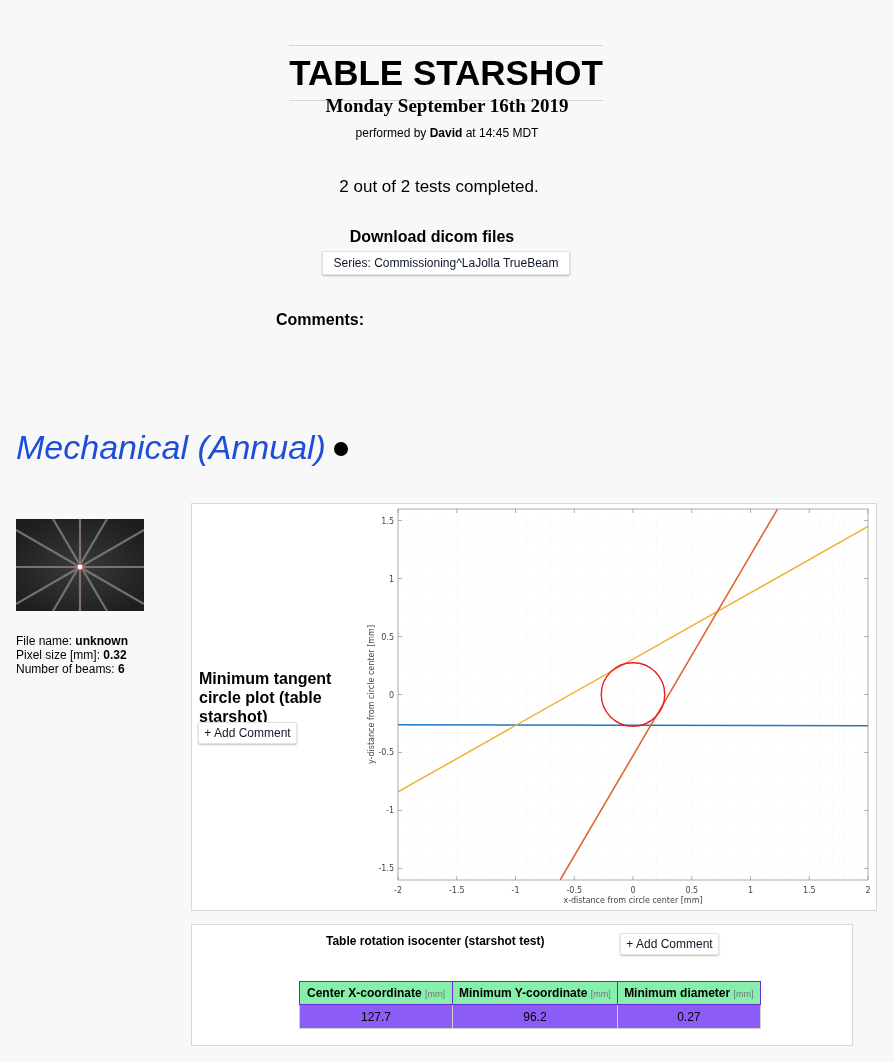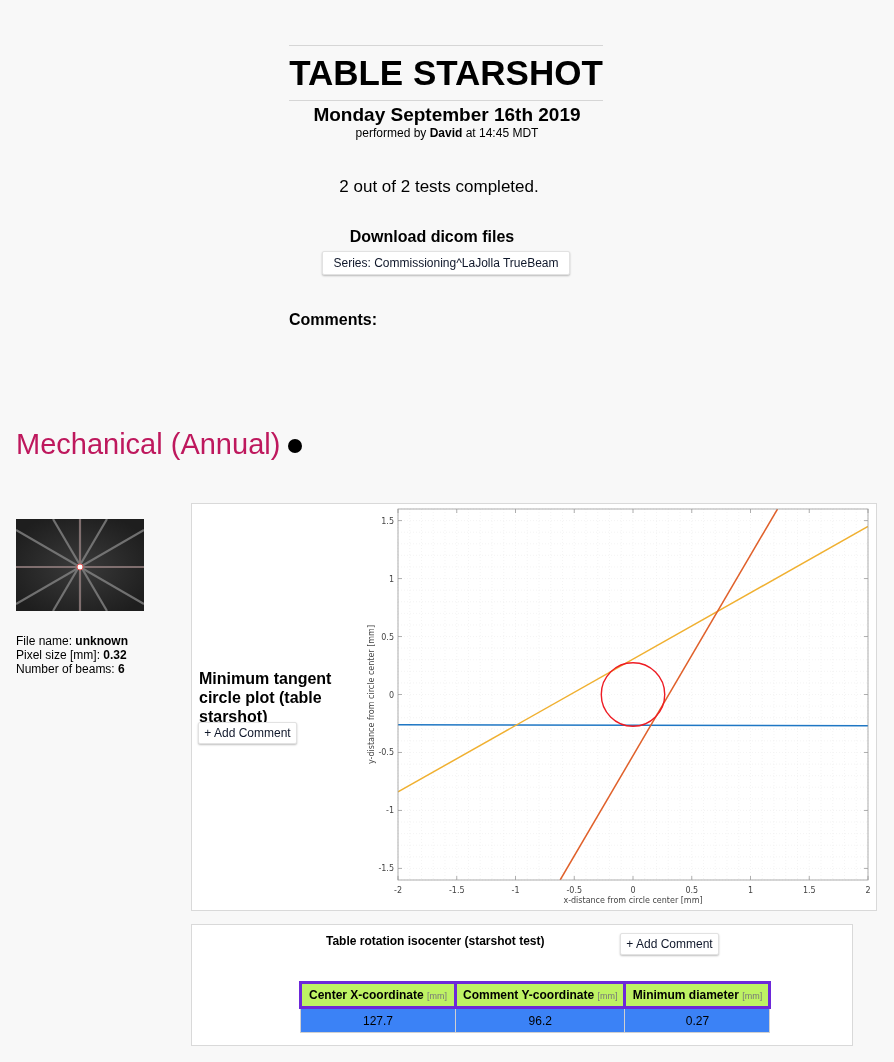--- a/index.html
+++ b/index.html
@@ -4,49 +4,49 @@
 <style>
   html, body { margin: 0; padding: 0; }
   body {
     width: 894px; height: 1062px; background: #f8f8f8;
     font-family: "Liberation Sans", sans-serif; color: #000;
     position: relative; overflow: hidden;
   }
   .abs { position: absolute; }
   .title-wrap { left: 289px; top: 21px; width: 314px; border-top: 1px solid #d6d6d6; border-bottom: 1px solid #d6d6d6; text-align: center; height: 54px; margin-top: 24px; }
   .title { font-size: 35px; font-weight: bold; line-height: 54px; letter-spacing: 0px; }
-  .date { left: 0; width: 894px; top: 104px; text-align: center; font-size: 19px; font-weight: bold; }
+  .date { left: 0; width: 894px; top: 95px; text-align: center; font-size: 19px; font-weight: bold; font-family: Liberation Serif, serif; }
   .performed { left: 0; width: 894px; top: 126px; text-align: center; font-size: 12px; }
   .performed b { font-weight: bold; }
   .completed { left: 0; width: 878px; top: 177px; text-align: center; font-size: 17px; }
   .dl-title { left: 0; width: 864px; top: 228px; text-align: center; font-size: 16px; font-weight: bold; }
   .btn {
     background: #fff; border: 1px solid #e2e2e2; border-radius: 2px;
     box-shadow: 0 1px 2px rgba(0,0,0,0.25); font-size: 12px; color: #0f172a;
     font-family: "Liberation Sans", sans-serif; padding: 0; cursor: pointer;
     display: flex; align-items: center; justify-content: center;
   }
   .series-btn { left: 322px; top: 251px; width: 248px; height: 24px; }
-  .comments { left: 289px; top: 311px; font-size: 16px; font-weight: bold; }
-  .section-title { left: 16px; top: 428px; font-size: 29px; color: #be185d; display: flex; align-items: center; }
+  .comments { left: 276px; top: 311px; font-size: 16px; font-weight: bold; }
+  .section-title { left: 16px; top: 428px; font-size: 34px; color: #1d4ed8; display: flex; align-items: center; font-style: italic; }
   .dot { width: 14px; height: 14px; border-radius: 50%; background: #000; margin-left: 8px; margin-top: 2px; }
   .thumb { left: 16px; top: 519px; width: 128px; height: 92px; background: #262626; overflow: hidden; }
   .fileinfo { left: 16px; top: 634px; font-size: 12px; line-height: 14px; }
   .fileinfo b { font-weight: bold; }
   .card1 { left: 191px; top: 503px; width: 684px; height: 406px; background: #fff; border: 1px solid #d9d9d9; }
   .card1-title { left: 199px; top: 669px; width: 150px; font-size: 16px; font-weight: bold; line-height: 19px; }
   .add-btn1 { left: 198px; top: 722px; width: 99px; height: 22px; }
   .plot { left: 355px; top: 505px; }
   .card2 { left: 191px; top: 924px; width: 660px; height: 120px; background: #fff; border: 1px solid #d9d9d9; }
   .card2-title { left: 326px; top: 934px; font-size: 12px; font-weight: bold; }
   .add-btn2 { left: 620px; top: 933px; width: 99px; height: 22px; }
   table.results { position: absolute; left: 299px; top: 981px; border-collapse: collapse; font-size: 12px; }
-  table.results th { background: #bef264; border: 3px solid #6d28d9; font-weight: bold; height: 22px; padding: 0 6px; white-space: nowrap; }
+  table.results th { background: #86efac; border: 1px solid #6d28d9; font-weight: bold; height: 22px; padding: 0 6px; white-space: nowrap; }
   table.results th .unit { font-size: 9px; font-weight: normal; color: #777; }
-  table.results td { border: 1px solid #d0d0d0; text-align: center; height: 21px; background: #3b82f6; }
+  table.results td { border: 1px solid #d0d0d0; text-align: center; height: 21px; background: #8b5cf6; }
 </style>
 </head>
 <body>
 
 <div class="abs title-wrap">
   <span class="title">TABLE STARSHOT</span>
 </div>
 <div class="abs date">Monday September 16th 2019</div>
 <div class="abs performed"><span>performed by </span><b>David</b><span> at 14:45 MDT</span></div>
 <div class="abs completed">2 out of 2 tests completed.</div>
@@ -236,21 +236,21 @@
 </div>
 
 <div class="abs card2"></div>
 <div class="abs card2-title">Table rotation isocenter (starshot test)</div>
 <button class="abs btn add-btn2">+ Add Comment</button>
 
 <table class="results">
   <thead>
     <tr>
       <th style="width:140px"><span>Center X-coordinate</span> <span class="unit">[mm]</span></th>
-      <th style="width:139px"><span>Comment Y-coordinate</span> <span class="unit">[mm]</span></th>
+      <th style="width:139px"><span>Minimum Y-coordinate</span> <span class="unit">[mm]</span></th>
       <th style="width:130px"><span>Minimum diameter</span> <span class="unit">[mm]</span></th>
     </tr>
   </thead>
   <tbody>
     <tr>
       <td>127.7</td>
       <td>96.2</td>
       <td>0.27</td>
     </tr>
   </tbody>

